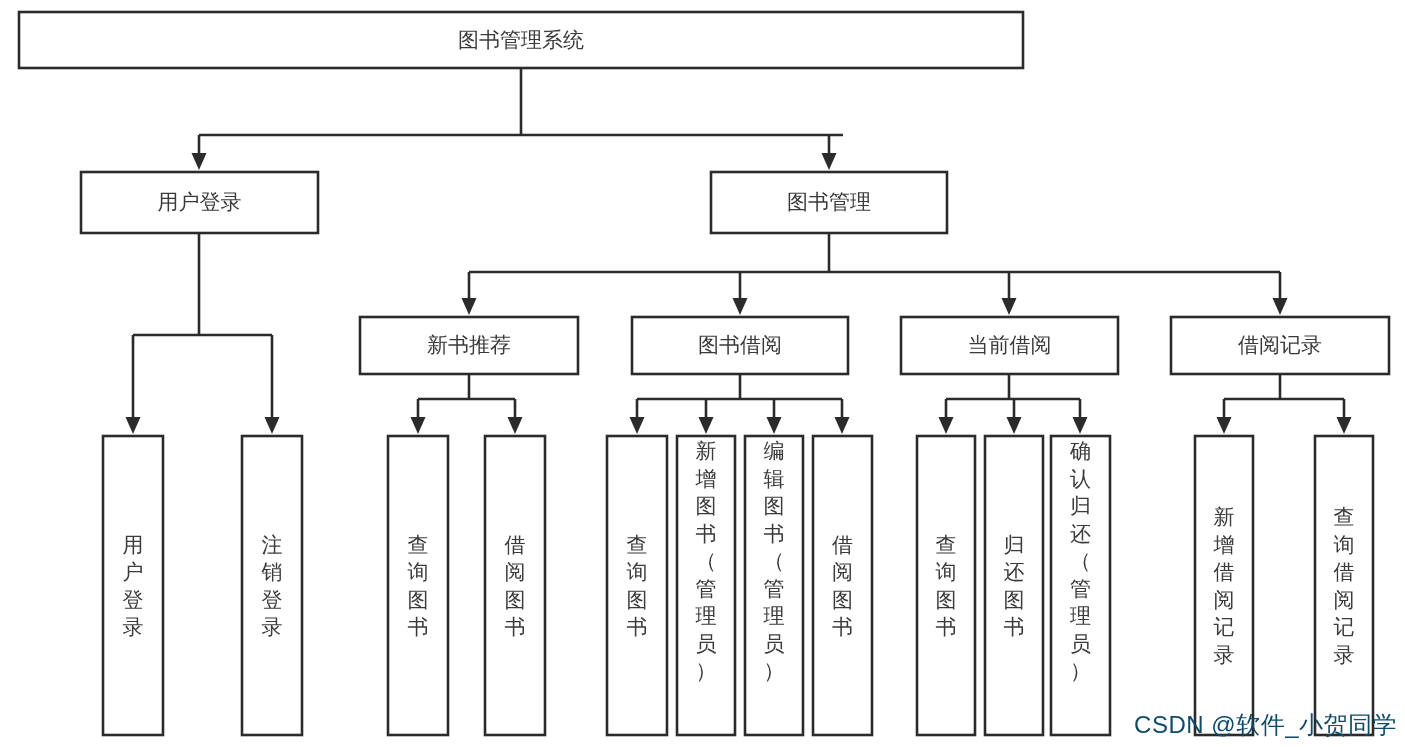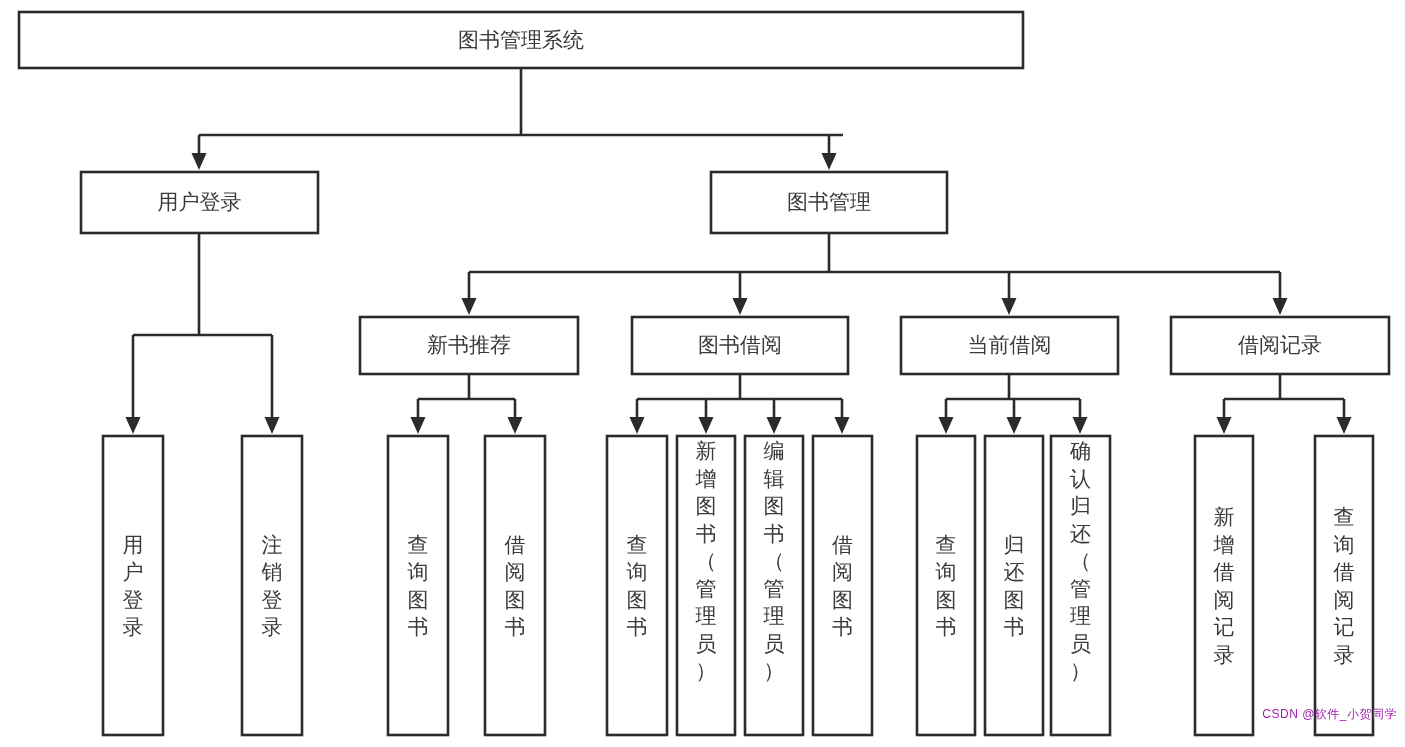--- a/index.html
+++ b/index.html
@@ -50,24 +50,24 @@
   }
   .node-label-v {
     font-family: "Liberation Sans", "DejaVu Sans", sans-serif;
     font-size: 21px;
     fill: #3a3a3a;
     text-anchor: middle;
   }
   .watermark-text {
     position: absolute;
     right: 8px;
-    bottom: 24px;
-    font-family: "Liberation Sans", "DejaVu Sans", sans-serif;
-    font-size: 12px;
-    color: #a21caf;
+    bottom: 6px;
+    font-family: "Liberation Sans", "DejaVu Sans", sans-serif;
+    font-size: 24px;
+    color: #0c4a6e;
     white-space: nowrap;
     letter-spacing: 0.5px;
     user-select: none;
   }
 </style>
 </head>
 <body>
 
 <div id="diagram-root">
   <svg class="diagram-svg" viewBox="0 0 1405 747">

